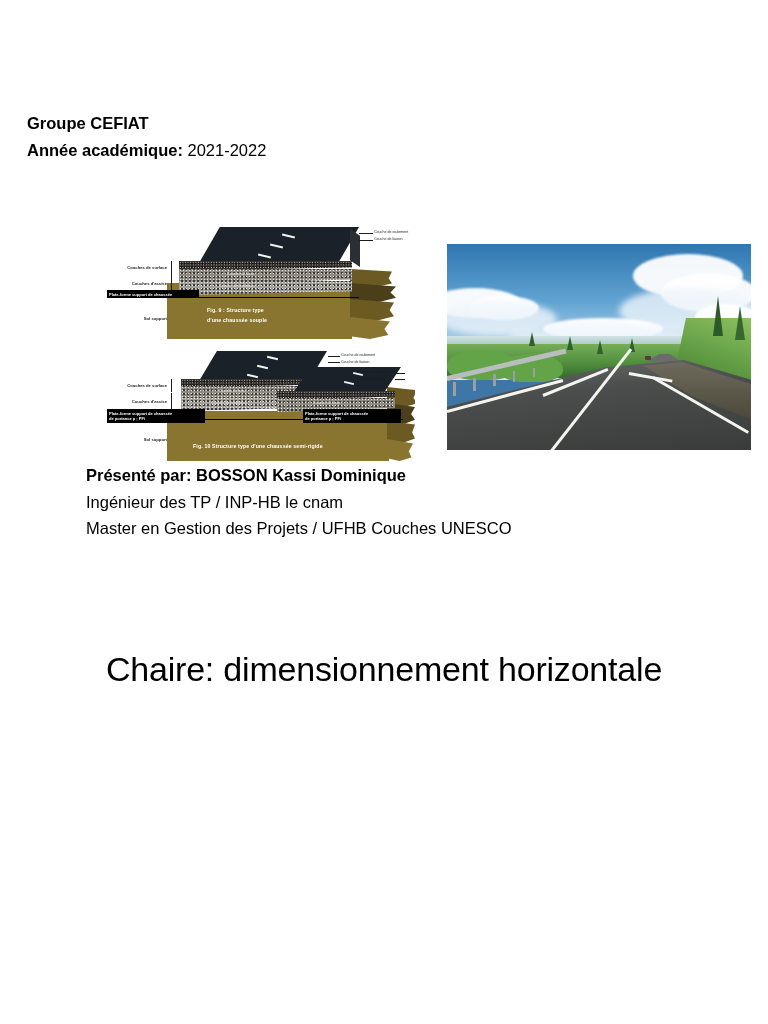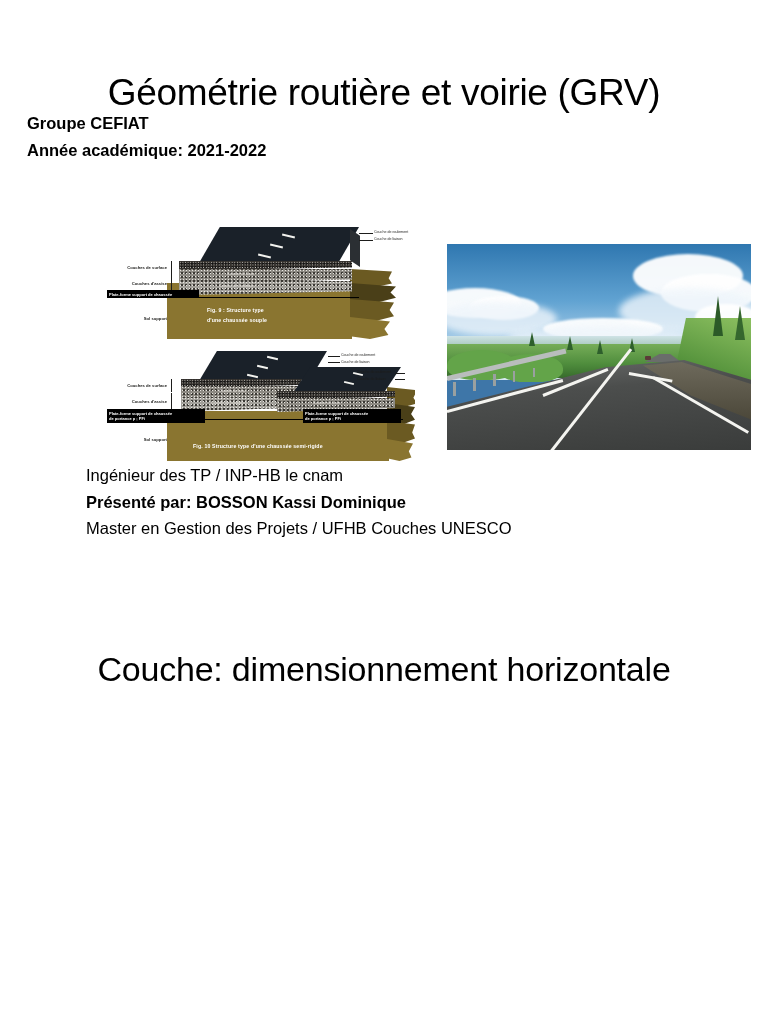--- a/index.html
+++ b/index.html
@@ -36,21 +36,21 @@
 
   .subtitle-block {
     position: absolute;
     left: 0; top: 110px;
     width: 768px;
     margin-left: 27px;
   }
   .sub-line { font-size: 16.5px; line-height: 1.62; white-space: nowrap; }
   .sub-line.b { font-weight: bold; }
   .sub-line .lead { font-weight: bold; }
-  .sub-line .rest { font-weight: bold; }
+  .sub-line .rest { font-weight: normal; }
 
   
   .figure-pavement {
     position: absolute;
     left: 67px; top: 205px;
     width: 308px; height: 248px;
     background: #ffffff;
     overflow: hidden;
   }
   .fig-unit { position: absolute; left: 0; width: 308px; }
@@ -243,21 +243,20 @@
     letter-spacing: -0.2px;
   }
 </style>
 </head>
 <body>
 
 <div class="page">
 
   <section class="slide-1">
 
-    <h1 class="main-title">Géométrie routière et voirie (GRV)</h1>
 
     <div class="subtitle-block">
       <div class="sub-line b">Groupe CEFIAT</div>
       <div class="sub-line"><span class="lead">Année académique:</span><span class="rest"> 2021-2022</span></div>
     </div>
 
     <figure class="figure-pavement">
 
       <div class="fig-unit fig-9">
 
@@ -397,24 +396,24 @@
       <div class="rail-beam" style="left:0px; top:132px; width:122px; height:5px; transform:rotate(-13deg); transform-origin:left center;"></div>
       <div class="rail-post" style="left:6px;  top:138px; width:2.5px; height:14px;"></div>
       <div class="rail-post" style="left:26px; top:134px; width:2.5px; height:13px;"></div>
       <div class="rail-post" style="left:46px; top:130px; width:2.5px; height:12px;"></div>
       <div class="rail-post" style="left:66px; top:127px; width:2px;   height:11px;"></div>
       <div class="rail-post" style="left:86px; top:124px; width:2px;   height:9px;"></div>
       <div class="car" style="left:198px; top:112px; width:6px; height:4px;"></div>
     </figure>
 
     <div class="credits">
+      <div class="credit-line b">Présenté par: BOSSON Kassi Dominique</div>
       <div class="credit-line">Ingénieur des TP / INP-HB le cnam</div>
-      <div class="credit-line b">Présenté par: BOSSON Kassi Dominique</div>
       <div class="credit-line">Master en Gestion des Projets / UFHB Couches UNESCO</div>
     </div>
   </section>
 
   <section class="slide-2">
-    <h2 class="slide-2-title">Couche: dimensionnement horizontale</h2>
+    <h2 class="slide-2-title">Chaire: dimensionnement horizontale</h2>
 
   </section>
 
 </div>
 
 </body></html>

